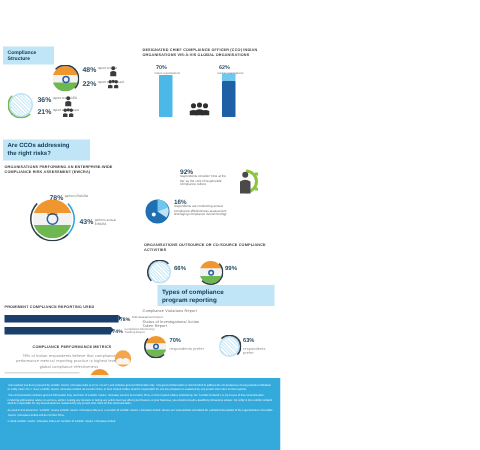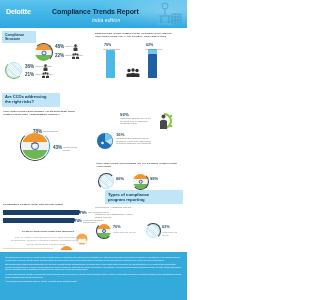--- a/index.html
+++ b/index.html
@@ -105,38 +105,20 @@
     background:#33a9dc; color:#ffffff; padding:4px 5px;
   }
   .footer p { font-size:1.8px; line-height:1.45; margin-bottom:2px; opacity:.96; }
   .footer p.last { margin-top:1px; }
 </style>
 </head>
 <body>
 
 <div class="page">
 
-  <div class="header">
-    <div class="hdr-wash"></div>
-    <div class="logo"><span>Deloitte</span><span class="dot">.</span></div>
-    <div class="hdr-title">Compliance Trends Report</div>
-    <div class="hdr-sub">India edition</div>
-    <svg class="hdr-art" viewBox="0 0 60 52">
-      <g stroke="#2b7fb5" stroke-width="2" fill="none" opacity=".55">
-        <circle cx="22" cy="10" r="6"></circle>
-        <path d="M22 16 L22 30 M10 30 L34 30 M14 30 L14 44 M30 30 L30 44"></path>
-        <rect x="36" y="26" width="18" height="20"></rect>
-        <path d="M36 32 L54 32 M36 38 L54 38 M42 26 L42 46 M48 26 L48 46"></path>
-      </g>
-      <g stroke="#7fc7e8" stroke-width="1.6" fill="none" opacity=".7">
-        <path d="M6 46 L56 46"></path>
-        <circle cx="44" cy="14" r="4"></circle>
-      </g>
-    </svg>
-  </div>
 
   <div class="banner" style="left:2px; top:31px; width:34px; font-size:3.4px;">
     <span>Compliance Structure</span>
   </div>
 
   <div class="flagwheel" style="left:35px; top:44px; width:17px; height:17px;">
     <div class="sfr s-org"></div>
     <div class="sfr s-wht"></div>
     <div class="sfr s-grn"></div>
     <div class="chakra" style="width:5px;height:5px;"></div>

